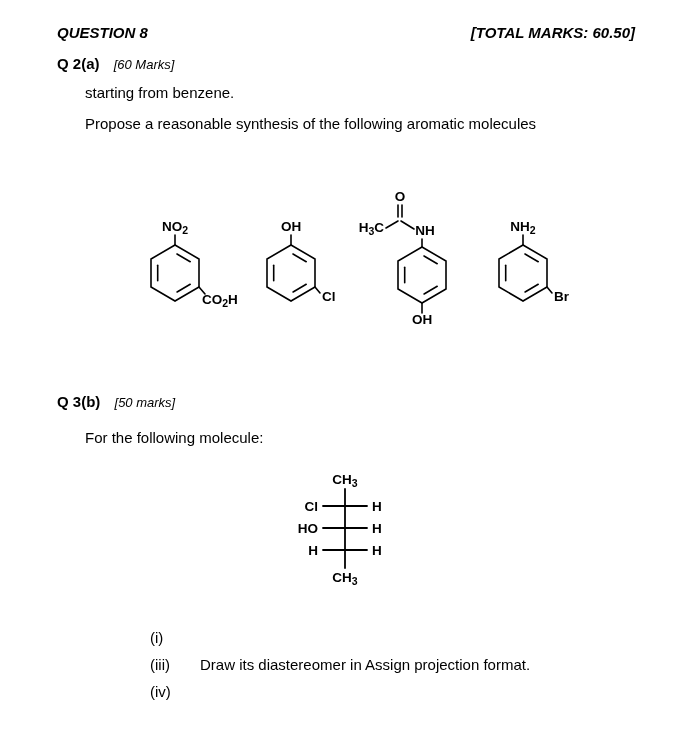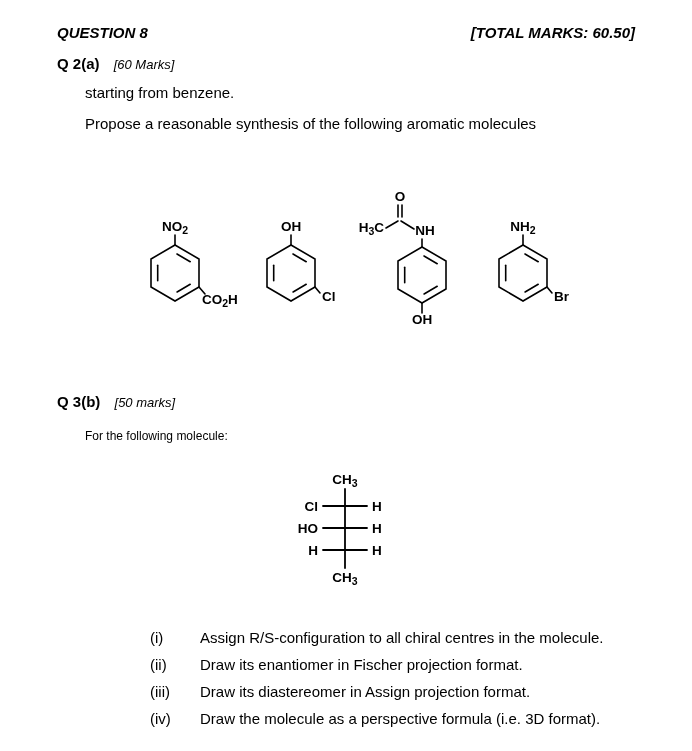--- a/index.html
+++ b/index.html
@@ -9,21 +9,21 @@
 
   .header { position:absolute; top:24px; left:57px; right:57px;
             display:flex; justify-content:space-between;
             font-size:15px; font-weight:bold; font-style:italic; }
 
   .part-heading { position:absolute; left:57px; font-size:15px; }
   .part-heading .q { font-weight:bold; }
   .part-heading .marks { font-style:italic; font-size:13px; margin-left:10px; }
 
   .para { position:absolute; left:85px; top:77px; font-size:15px; line-height:31px; }
-  .intro { position:absolute; left:85px; top:429px; font-size:12px; }
+  .intro { position:absolute; left:85px; top:429px; font-size:15px; }
 
   .mol-svg { position:absolute; left:0; top:185px; }
   .fischer-svg { position:absolute; left:0; top:468px; }
 
   svg text { font-family:"Liberation Sans", sans-serif; font-size:13.5px; font-weight:bold; fill:#000; }
   svg .sub { font-size:10.5px; }
   .bond { stroke:#000; stroke-width:1.6; fill:none; stroke-linecap:round; }
   .fbond { stroke:#000; stroke-width:1.8; stroke-linecap:round; }
 
   .qlist { position:absolute; left:150px; top:624px; font-size:15px; }
@@ -117,29 +117,23 @@
     <text x="318" y="64.5" text-anchor="end">HO</text>
     <text x="372" y="64.5" text-anchor="start">H</text>
     <text x="318" y="86.5" text-anchor="end">H</text>
     <text x="372" y="86.5" text-anchor="start">H</text>
     <text x="345" y="114" text-anchor="middle"><tspan>CH</tspan><tspan class="sub" dy="3">3</tspan></text>
   </svg>
 
   <div class="qlist">
     <div class="qrow">
       <span class="qnum">(i)</span>
-      <span class="qtext">Assign R/S-configuration to all chiral centres in the molecule.</span>
-    </div>
-    <div class="qrow">
-      <span class="qnum">(ii)</span>
-      <span class="qtext">Draw its enantiomer in Fischer projection format.</span>
     </div>
     <div class="qrow">
       <span class="qnum">(iii)</span>
       <span class="qtext">Draw its diastereomer in Assign projection format.</span>
     </div>
     <div class="qrow">
       <span class="qnum">(iv)</span>
-      <span class="qtext">Draw the molecule as a perspective formula (i.e. 3D format).</span>
     </div>
   </div>
 
 </div>
 
 </body></html>

